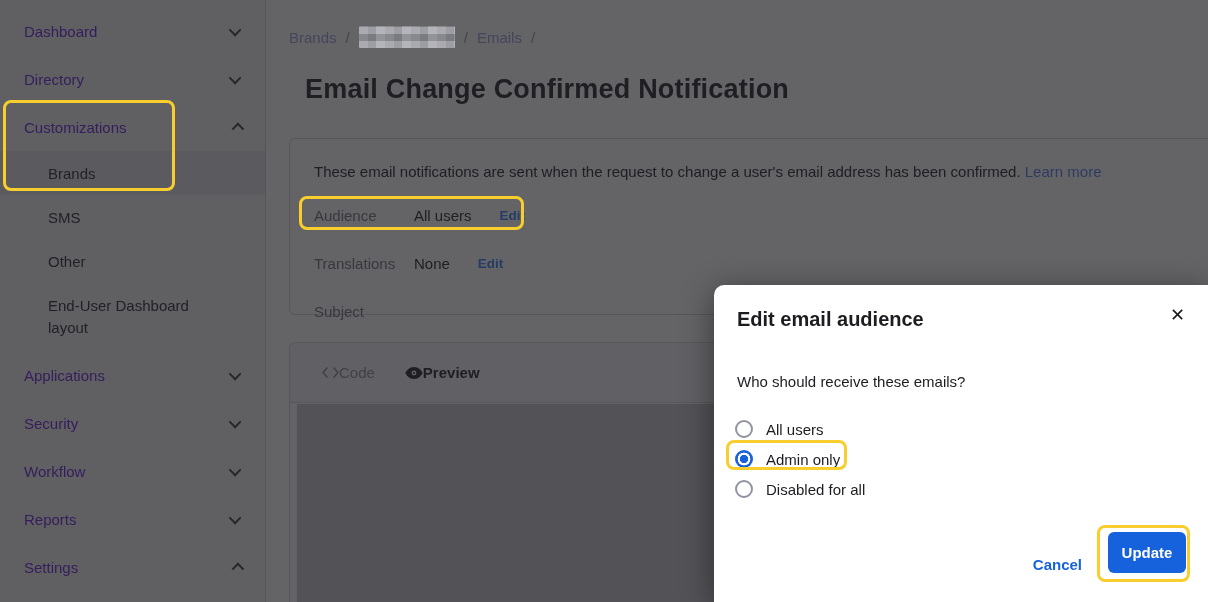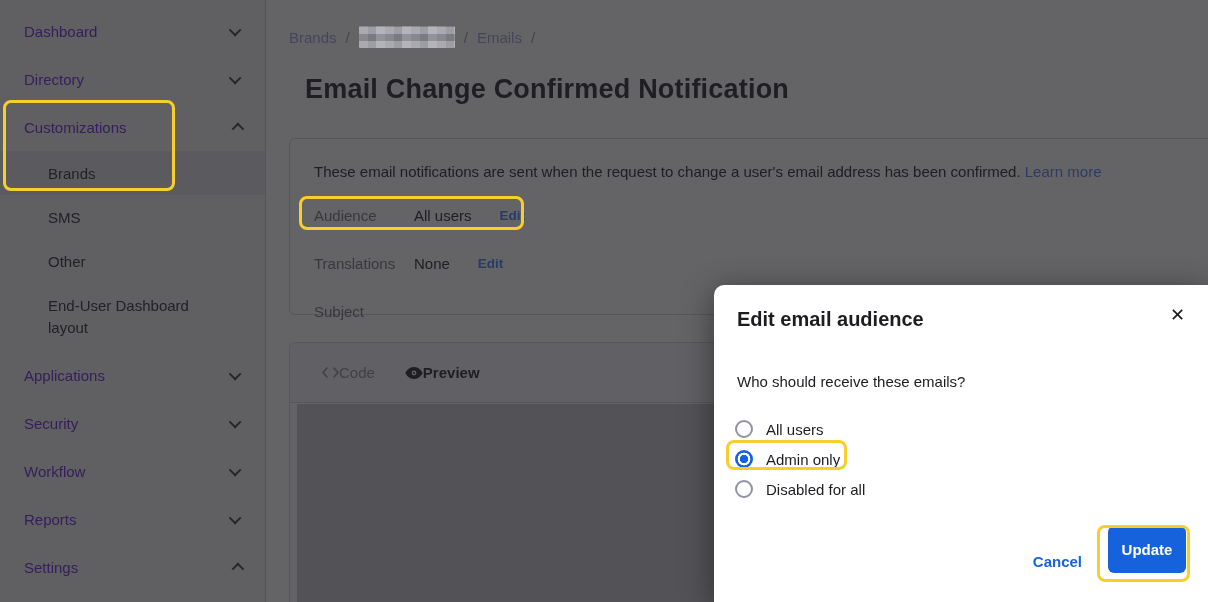--- a/index.html
+++ b/index.html
@@ -53,21 +53,21 @@
   .modal-title { position:absolute; left:23px; top:23px; font-size:20px; font-weight:700; color:#1d1d21; }
   .modal-close { position:absolute; right:23px; top:21px; font-size:18px; color:#1d1d21; cursor:pointer; line-height:1; }
   .modal-question { position:absolute; left:23px; top:88px; font-size:15px; color:#1d1d21; }
   .radio-group { position:absolute; left:21px; top:129px; }
   .radio-row { height:30px; display:flex; align-items:center; gap:13px; cursor:pointer; }
   .radio { width:18px; height:18px; border-radius:50%; background:#ffffff; border:2px solid #9193a0; }
   .radio.checked { border:none; background:radial-gradient(circle, #1662dd 0 4px, #ffffff 4.4px 6.3px, #1662dd 6.6px 9px); }
   .radio-label { font-size:15px; color:#1d1d21; }
   .modal-footer { position:absolute; right:22px; bottom:29px; display:flex; align-items:center; gap:26px; }
   .cancel-link { color:#1662dd; font-size:15px; font-weight:700; cursor:pointer;margin-top:24px; }
-  .update-btn { width:78px; height:47px; background:#1662dd; color:#ffffff; font-size:15px; font-weight:700; border:none; border-radius:6px; cursor:pointer; font-family:"Liberation Sans",sans-serif; }
+  .update-btn { width:78px; height:41px; background:#1662dd; color:#ffffff; font-size:15px; font-weight:700; border:none; border-radius:6px; cursor:pointer; font-family:"Liberation Sans",sans-serif; }
 
   
   .annot { position:absolute; border:3px solid #f8ce2e; border-radius:8px; z-index:80; pointer-events:none; }
   .annot-1 { left:3px;   top:100px; width:172px; height:91px; }
   .annot-2 { left:299px; top:196px; width:225px; height:34px; }
   .annot-3 { left:726px; top:440px; width:121px; height:30px; }
   .annot-4 { left:1097px;top:525px; width:93px;  height:57px; }
 
   .icon-svg { display:block; }
 </style>

